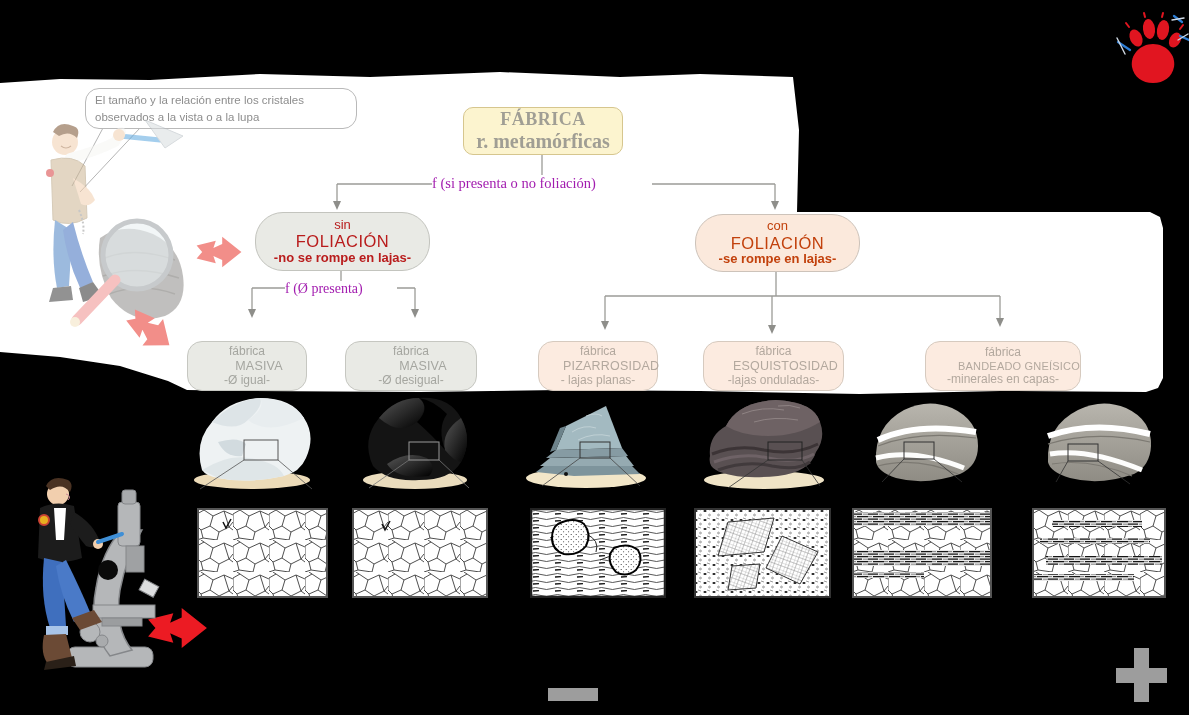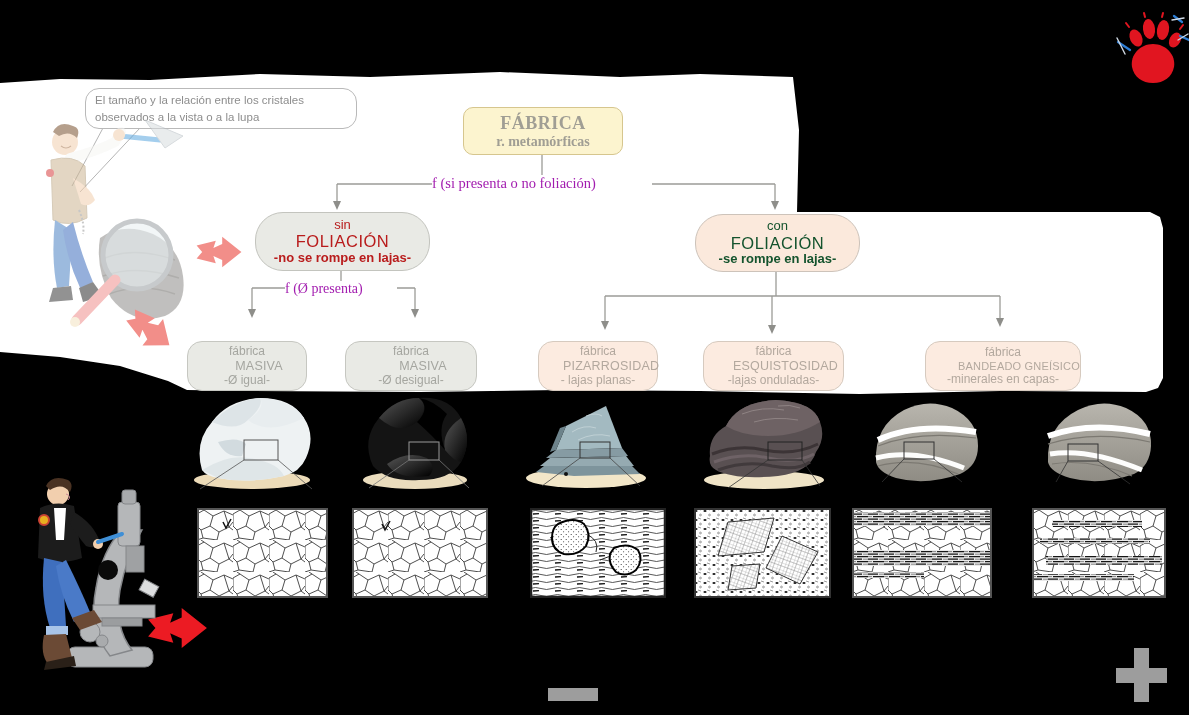--- a/index.html
+++ b/index.html
@@ -15,23 +15,23 @@
       700px 391px,560px 390px,420px 392px,250px 391px,187px 390px,168px 381px,120px 366px,
       60px 357px,0px 352px);}
 
   
   .node{border:1.5px solid #c3c4be;border-radius:28px;text-align:center;
         display:flex;flex-direction:column;justify-content:center;line-height:1.12;}
   .root-box{background:#fcf4cf;border:1.5px solid #d6c68e;border-radius:10px;
         font-family:"Liberation Serif",serif;font-weight:bold;color:#a09e94;
         text-align:center;display:flex;flex-direction:column;justify-content:center;}
   .root-box .t1{font-size:18px;letter-spacing:.5px;}
-  .root-box .t2{font-size:14px;}
+  .root-box .t2{font-size:20px;}
   .gray-node{background:#e9eae5;color:#b91c1c;}
-  .peach-node{background:#fbe9dc;color:#14532d;border-color:#cdc3ba;}
+  .peach-node{background:#fbe9dc;color:#c2410c;border-color:#cdc3ba;}
   .node .s1{font-size:13px;}
   .node .s2{font-size:16.5px;letter-spacing:.5px;}
   .node .s3{font-size:13px;font-weight:bold;}
   .leaf{border:1.5px solid #c6c7c1;border-radius:15px;text-align:center;
         display:flex;flex-direction:column;justify-content:center;line-height:1.18;}
   .leaf.gray{background:#e9eae5;color:#a5a6a0;}
   .leaf.peach{background:#fcebe0;color:#b3a89e;border-color:#d6cabf;}
   .leaf .l1{font-size:12px;}
   .leaf .l2{font-size:12.5px;letter-spacing:.2px;padding-left:24px;}
   .leaf .l3{font-size:12px;}

